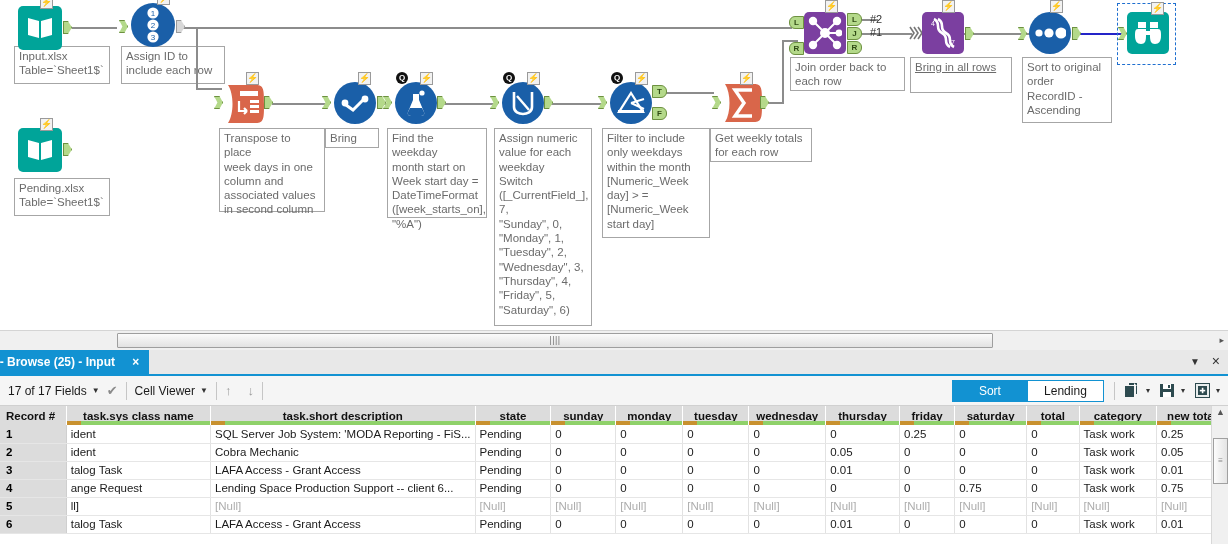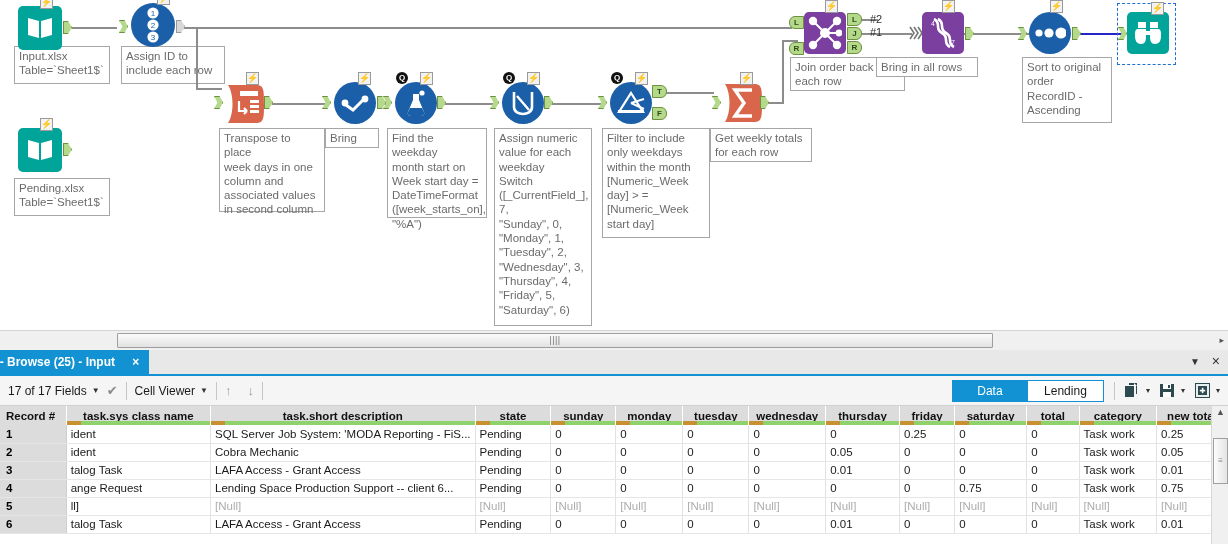--- a/index.html
+++ b/index.html
@@ -370,21 +370,21 @@
           <text x="3" y="9" font-size="7" fill="#fff" font-family="Liberation Sans">4</text>
           <text x="23" y="28" font-size="7" fill="#fff" font-family="Liberation Sans">7</text>
         </svg>
       </div>
       <div class="tool-icon" style="left:909px; top:26px;">
         <svg width="13" height="14" viewBox="0 0 13 14">
             <path d="M1 1 L5 7 L1 13 M5 1 L9 7 L5 13 M9 1 L13 7 L9 13" stroke="#777" stroke-width="1.6" fill="none"></path>
           </svg>
       </div>
       <div class="nub-out" style="left:965px; top:27px;"></div>
-      <div class="anno" style="left:876px; top:57px; width:102px; height:20px;">Bring in all rows</div>
+      <div class="anno" style="left:910px; top:57px; width:102px; height:36px;text-decoration:underline;">Bring in all rows</div>
     </div>
 
     <div class="tool">
       <div class="lightning" style="left:1050px; top:0px;">⚡</div>
       <div class="circ" style="left:1029px; top:12px; width:42px; height:42px;">
         <svg width="32" height="14" viewBox="0 0 32 14">
           <circle cx="5" cy="7" r="3.6" fill="#fff"></circle>
           <circle cx="15" cy="7" r="4.6" fill="#fff"></circle>
           <circle cx="27" cy="7" r="5.6" fill="#fff"></circle>
         </svg>
@@ -439,21 +439,21 @@
       <div class="grp">
         <span>Cell Viewer</span>
         <span class="caret-dn">▼</span>
       </div>
       <div class="sep"></div>
       <span class="arrow-ud">↑</span>
       <span class="arrow-ud">↓</span>
       <div class="sep"></div>
 
       <div class="right">
-        <div class="segbtn on">Data</div>
+        <div class="segbtn on">Sort</div>
         <div class="segbtn off">Lending</div>
         <div class="sep" style="margin:0 10px;"></div>
 
         <span class="ticon">
           <svg width="15" height="15" viewBox="0 0 15 15">
               <rect x="0" y="3" width="9" height="11" fill="#2d4a4f"></rect>
               <path d="M4 0 L12 0 L12 11 L11 11 L11 2 L4 2 Z" fill="#2d4a4f"></path>
               <path d="M9 0 L12 3 L9 3 Z" fill="#fff"></path>
             </svg>
         </span>

